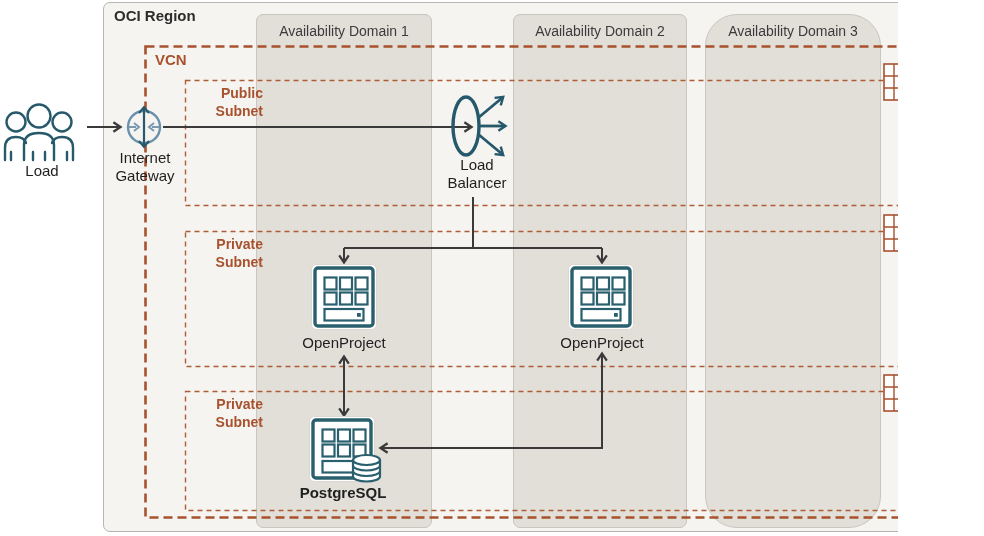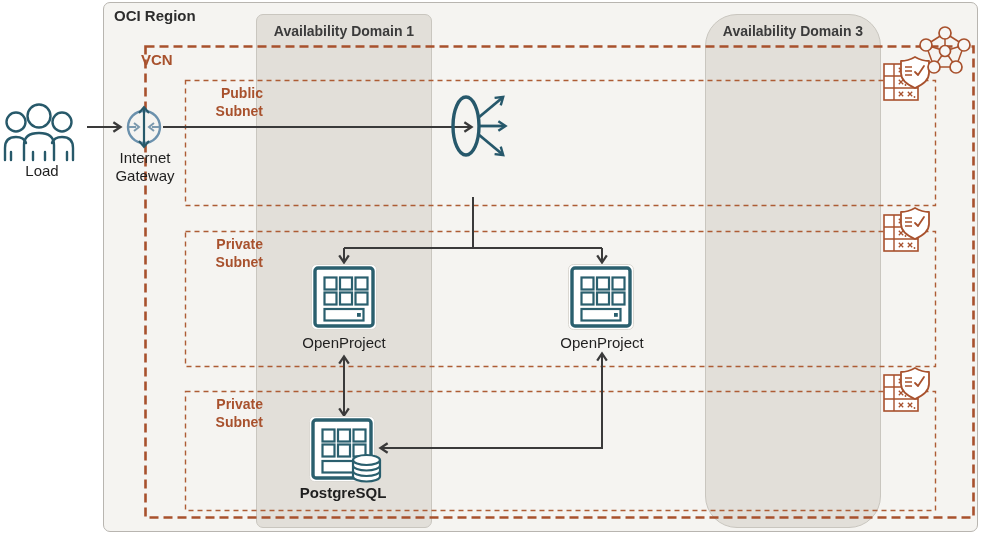--- a/index.html
+++ b/index.html
@@ -1,52 +1,55 @@
 <!DOCTYPE html>
 <html><head>
 <meta charset="utf-8">
 <style>
   html,body{margin:0;padding:0;background:#ffffff;}
   .stage{
-    position:relative;width:984px;height:536px;background:#ffffff;
+    position:relative;width:898px;height:536px;background:#ffffff;
     font-family:"Liberation Sans","DejaVu Sans",sans-serif;overflow:hidden;
   }
   .region-box{
     position:absolute;left:103px;top:2px;width:875px;height:530px;
     background:#f5f4f1;border:1.5px solid #b8b5b0;border-radius:7px;box-sizing:border-box;
   }
   .region-label{
     position:absolute;left:114px;top:7px;font-size:15px;font-weight:bold;color:#2d2d2d;
   }
   .ad-col{
     position:absolute;top:14px;height:514px;background:#e2dfd9;
     border:1px solid #c9c6bf;border-radius:7px;box-sizing:border-box;
     text-align:center;
   }
   .ad-col .hdr{
-    margin-top:8px;font-size:14px;font-weight:bold;color:#3b3b3b;
+    margin-top:8px;font-size:14px;font-weight:normal;color:#3b3b3b;
   }
   #ad1{left:256px;width:176px;}
   #ad2{left:513px;width:174px;}
   #ad3{left:705px;width:176px;border-radius:32px;}
   svg.overlay{position:absolute;left:0;top:0;pointer-events:none;}
   .lbl{position:absolute;text-align:center;color:#1f1f1f;font-size:15px;line-height:1.18;}
   .lbl.orange{color:#a8512d;font-weight:bold;font-size:14px;text-align:right;line-height:1.25;}
-  #vcn-label{position:absolute;left:141px;top:51px;color:#a8512d;font-weight:bold;font-size:15px;}
+  #vcn-label{position:absolute;left:155px;top:51px;color:#a8512d;font-weight:bold;font-size:15px;}
 </style>
 </head>
 <body>
 
 <div class="stage">
 
   <div class="region-box"></div>
   <div class="region-label">OCI Region</div>
 
   <div class="ad-col" id="ad1">
     <div class="hdr">Availability Domain 1</div>
+  </div>
+  <div class="ad-col" id="ad2">
+    <div class="hdr">Availability Domain 2</div>
   </div>
   <div class="ad-col" id="ad3">
     <div class="hdr">Availability Domain 3</div>
   </div>
 
   <svg class="overlay" width="984" height="536" viewBox="0 0 984 536">
     <defs>
       <marker id="m-dark" viewBox="0 0 10 10" refX="6.2" refY="5" markerWidth="12" markerHeight="12" markerUnits="userSpaceOnUse" orient="auto-start-reverse">
         <path d="M1.5,1 L7.5,5 L1.5,9" fill="none" stroke="#3a3a3a" stroke-width="1.9"></path>
       </marker>
@@ -168,16 +171,17 @@
     </g>
   </svg>
 
   <div id="vcn-label">VCN</div>
   <div class="lbl orange" style="left:191px;top:85px;width:72px;">Public Subnet</div>
   <div class="lbl orange" style="left:191px;top:236px;width:72px;">Private Subnet</div>
   <div class="lbl orange" style="left:191px;top:396px;width:72px;">Private Subnet</div>
 
   <div class="lbl" style="left:2px;top:162px;width:80px;">Load</div>
   <div class="lbl" style="left:105px;top:149px;width:80px;">Internet Gateway</div>
+  <div class="lbl" style="left:437px;top:156px;width:80px;">Load Balancer</div>
   <div class="lbl" style="left:284px;top:334px;width:120px;">OpenProject</div>
   <div class="lbl" style="left:542px;top:334px;width:120px;">OpenProject</div>
   <div class="lbl" style="left:283px;top:484px;width:120px;font-weight:bold;">PostgreSQL</div>
 </div>
 
 </body></html>

